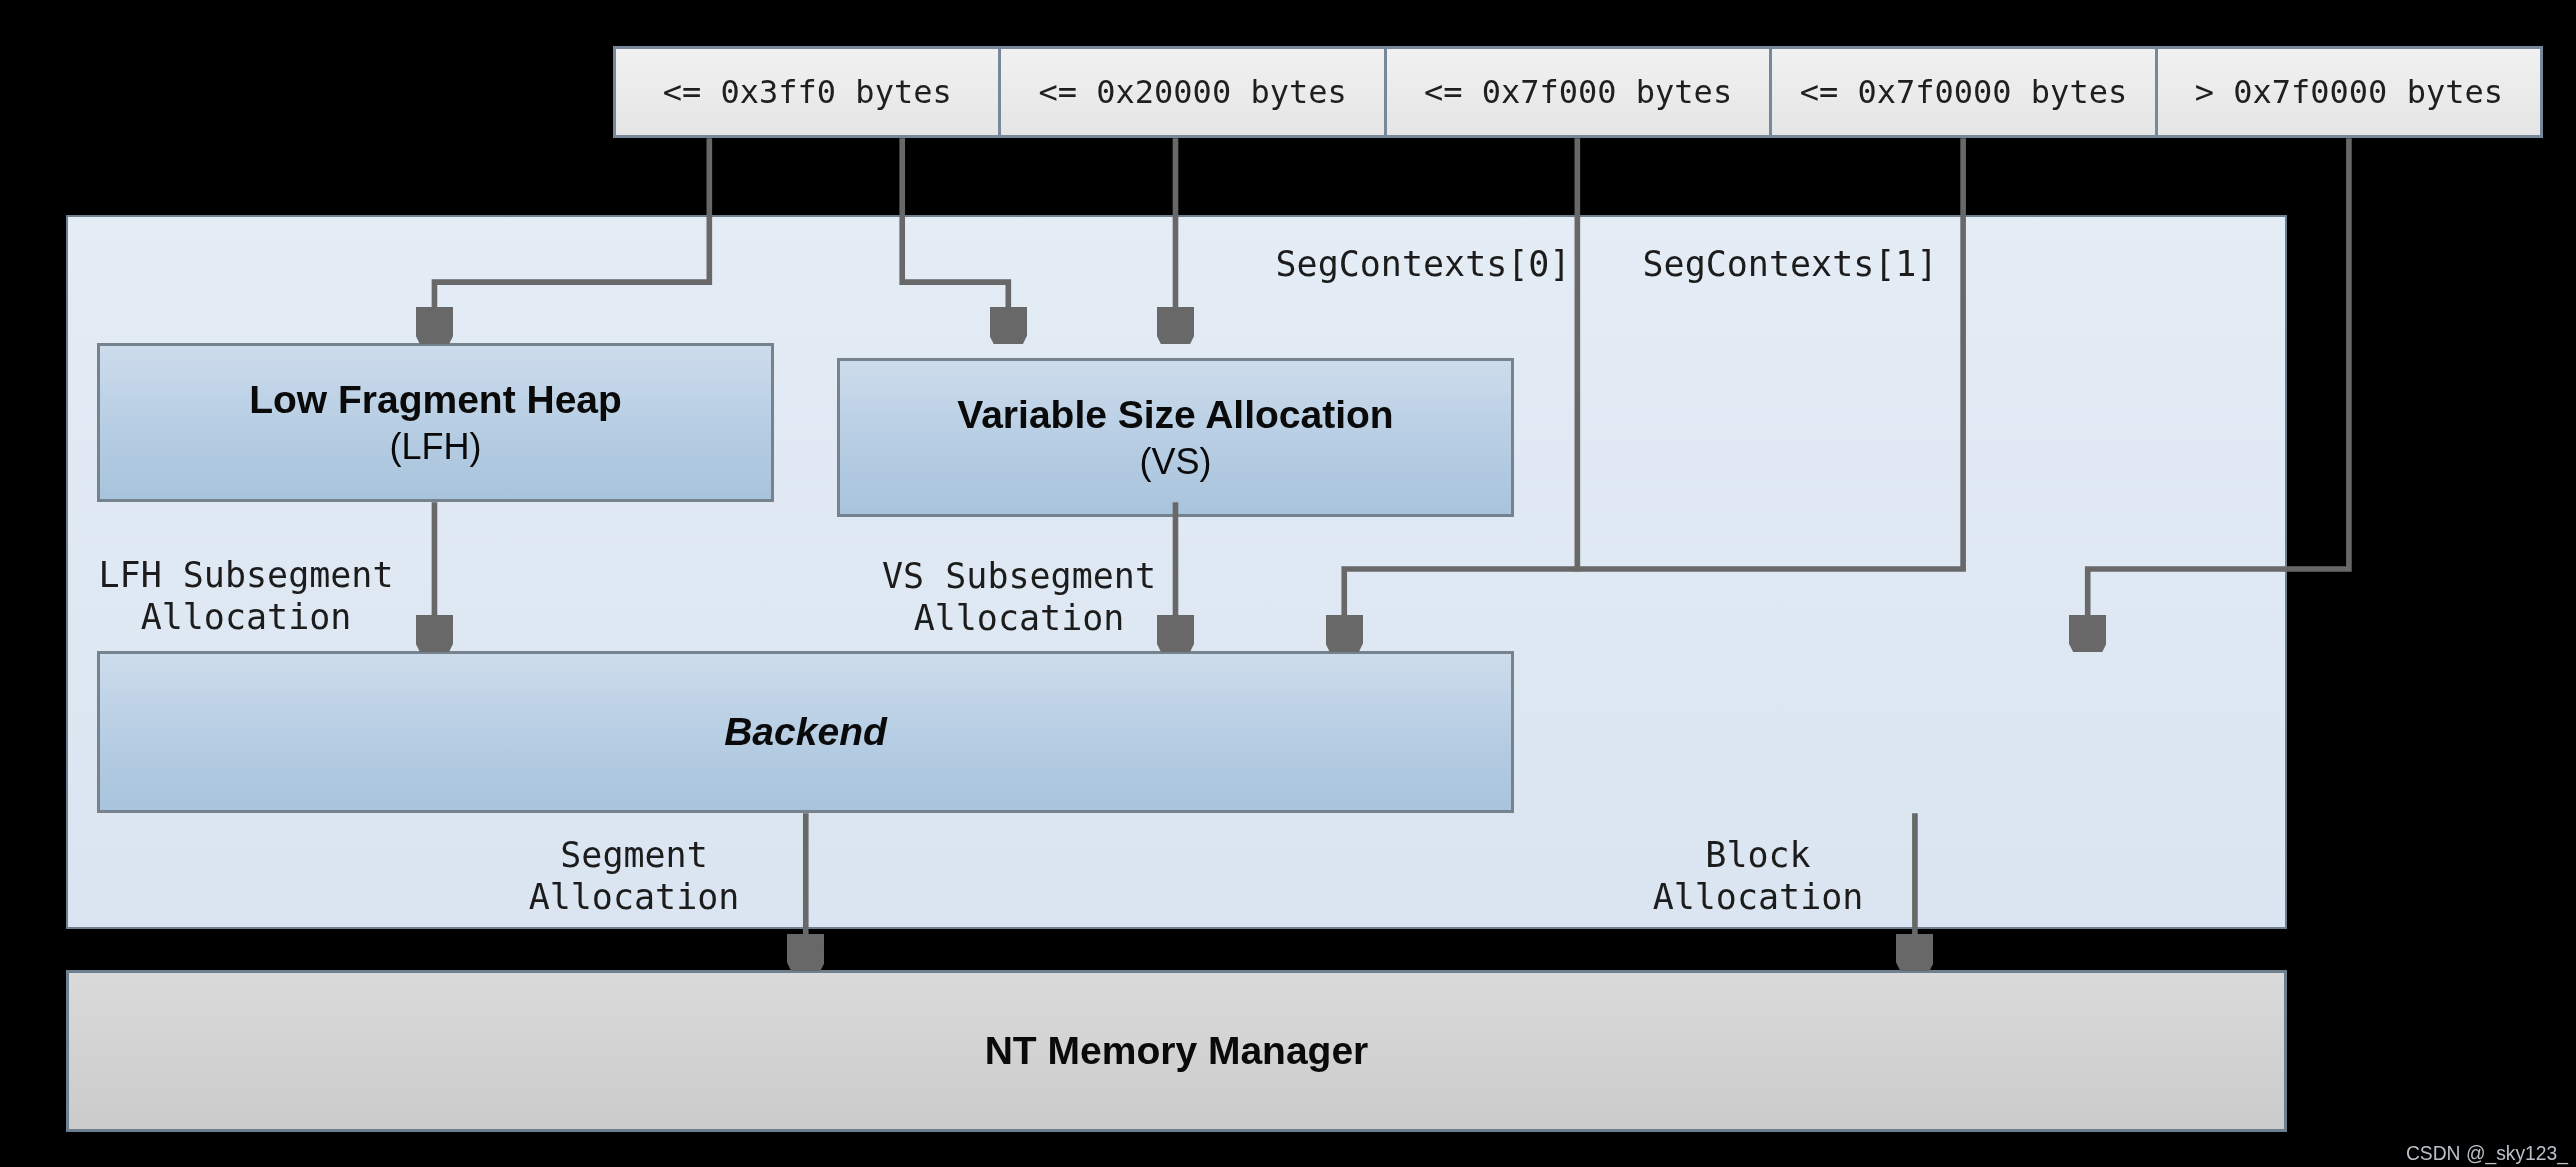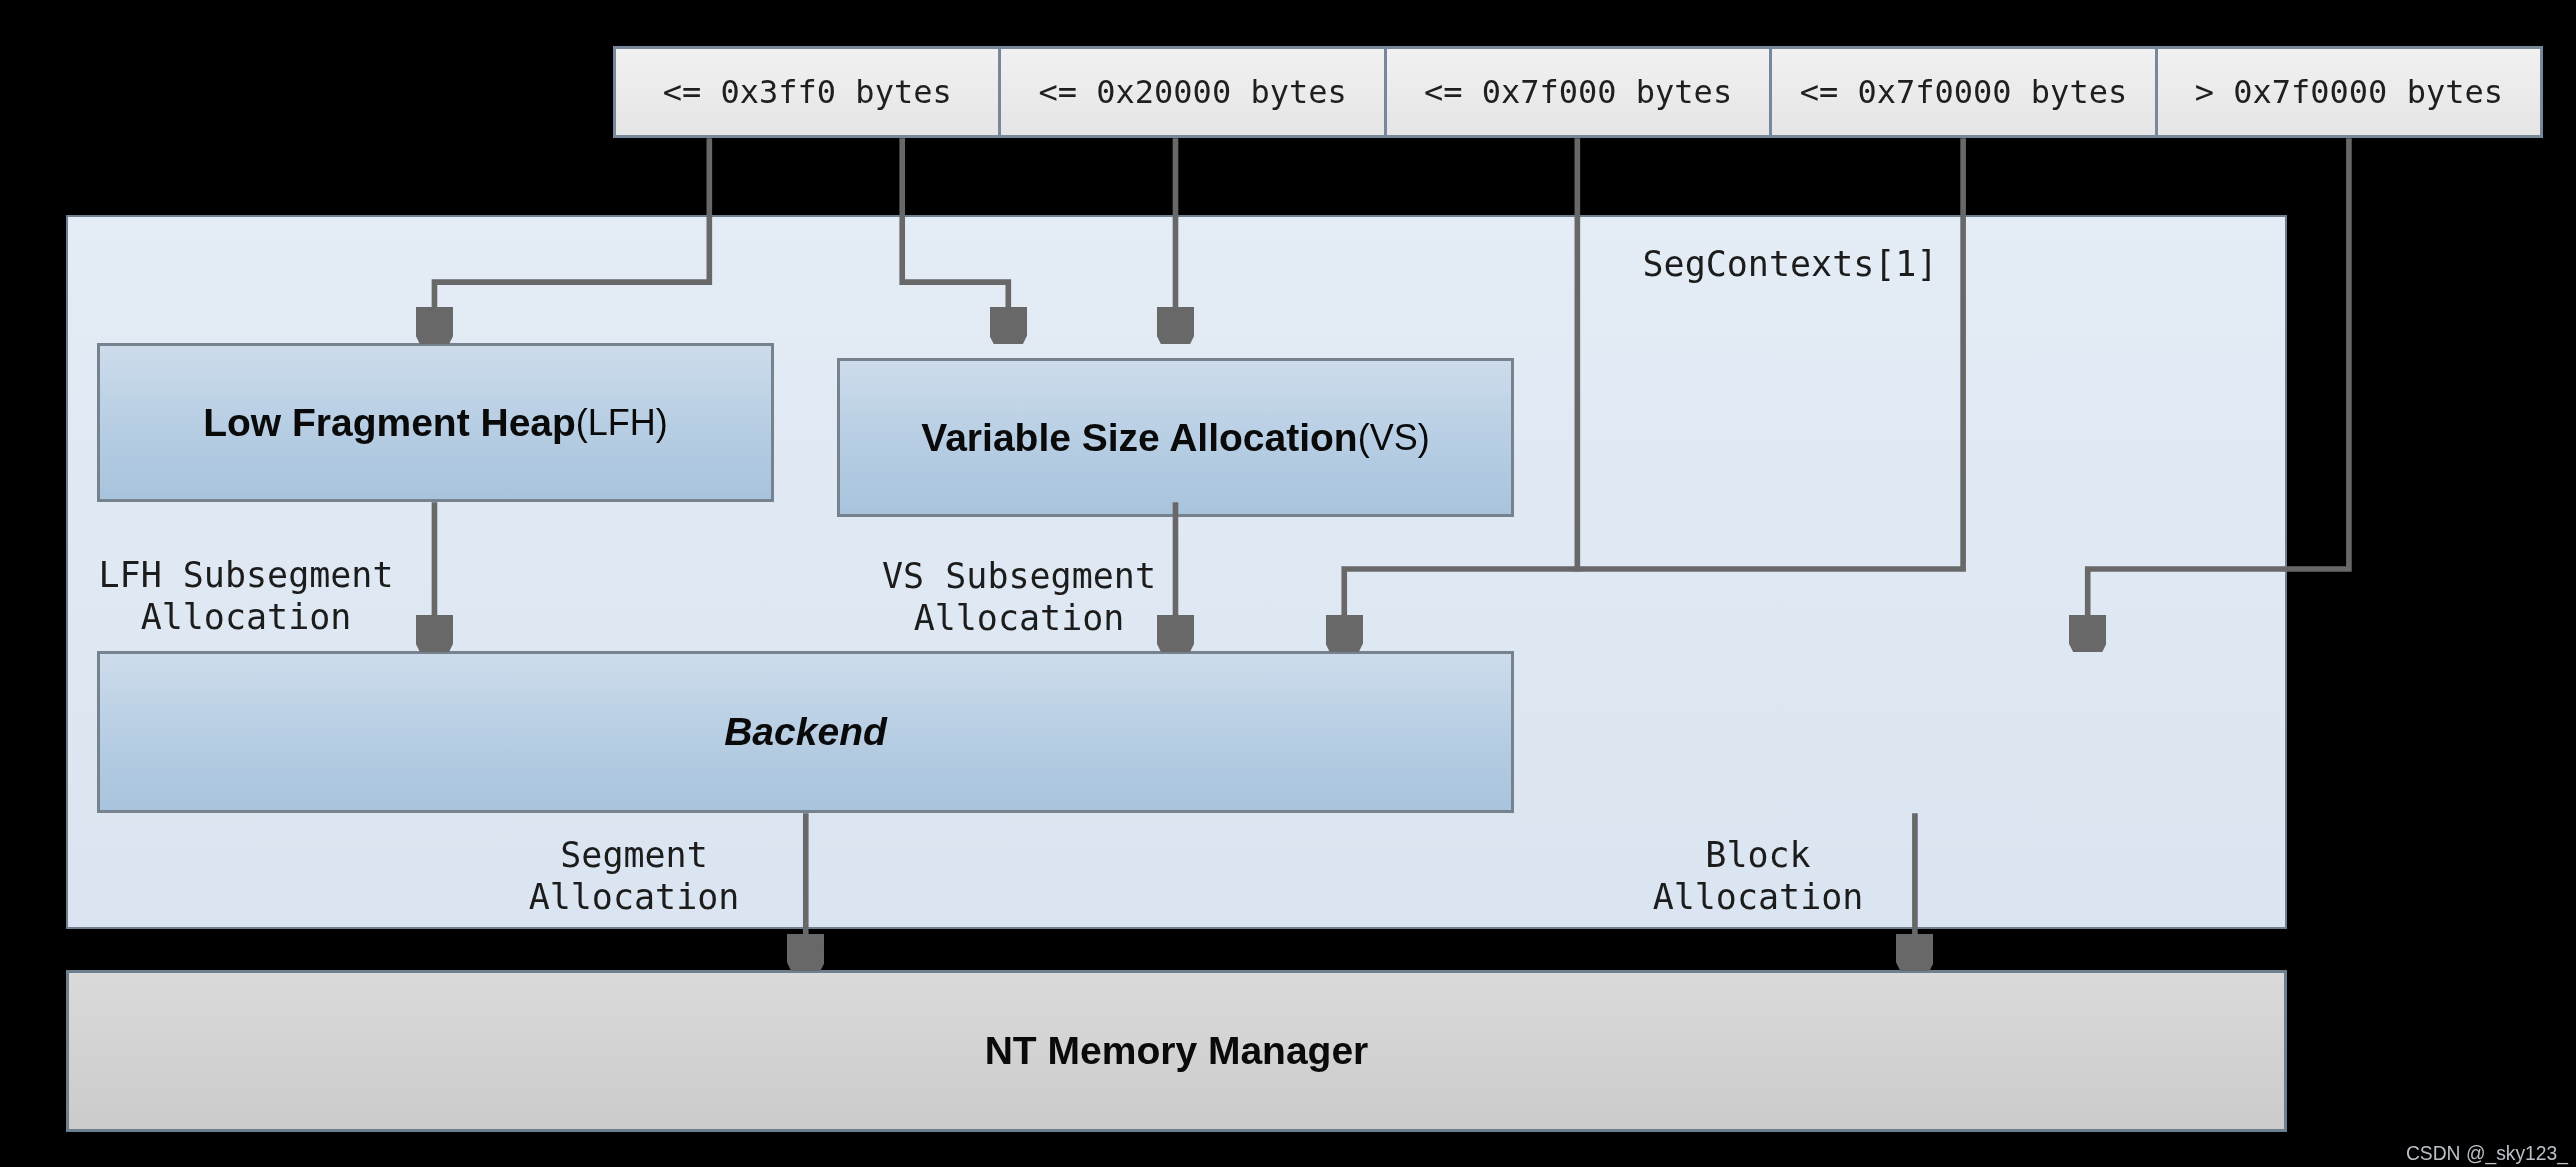--- a/index.html
+++ b/index.html
@@ -41,21 +41,21 @@
     box-sizing: border-box;
     background: linear-gradient(180deg, #e4ecf5 0%, #dae5f1 100%);
   }
 
   
   .node {
     position: absolute;
     border: 3.2px solid #76838f;
     box-sizing: border-box;
     background: linear-gradient(180deg, #cddcec 0%, #b6cde3 55%, #a8c4dc 100%);
-    display: flex; flex-direction: row;
+    display: flex; flex-direction: column;
     align-items: center; justify-content: center;
     text-align: center;
   }
   .node-title { font-size: 39px; font-weight: bold; color: #0a0a0a; line-height: 48px; }
   .node-abbr  { font-size: 36px; font-weight: normal; color: #0a0a0a; line-height: 45px; }
 
   #node-lfh      { left: 97px;  top: 343px; width: 677px;  height: 159px; }
   #node-vs       { left: 837px; top: 358px; width: 677px;  height: 159px; }
   #node-backend  { left: 97px;  top: 651px; width: 1417px; height: 162px; font-style: italic; }
   #node-lba      { left: 1576px; top: 651px; width: 679px;  height: 162px; }
@@ -111,20 +111,21 @@
   <div class="cond-row">
     <div class="cond-box mono">&lt;= 0x3ff0 bytes</div>
     <div class="cond-box mono">&lt;= 0x20000 bytes</div>
     <div class="cond-box mono">&lt;= 0x7f000 bytes</div>
     <div class="cond-box mono">&lt;= 0x7f0000 bytes</div>
     <div class="cond-box mono">&gt; 0x7f0000 bytes</div>
   </div>
 
   <div class="heap-container"></div>
 
+  <div id="segctx0" class="float-label mono">SegContexts[0]</div>
   <div id="segctx1" class="float-label mono">SegContexts[1]</div>
 
   <div id="node-lfh" class="node">
     <div class="node-title">Low Fragment Heap</div>
     <div class="node-abbr">(LFH)</div>
   </div>
 
   <div id="node-vs" class="node">
     <div class="node-title">Variable Size Allocation</div>
     <div class="node-abbr">(VS)</div>

